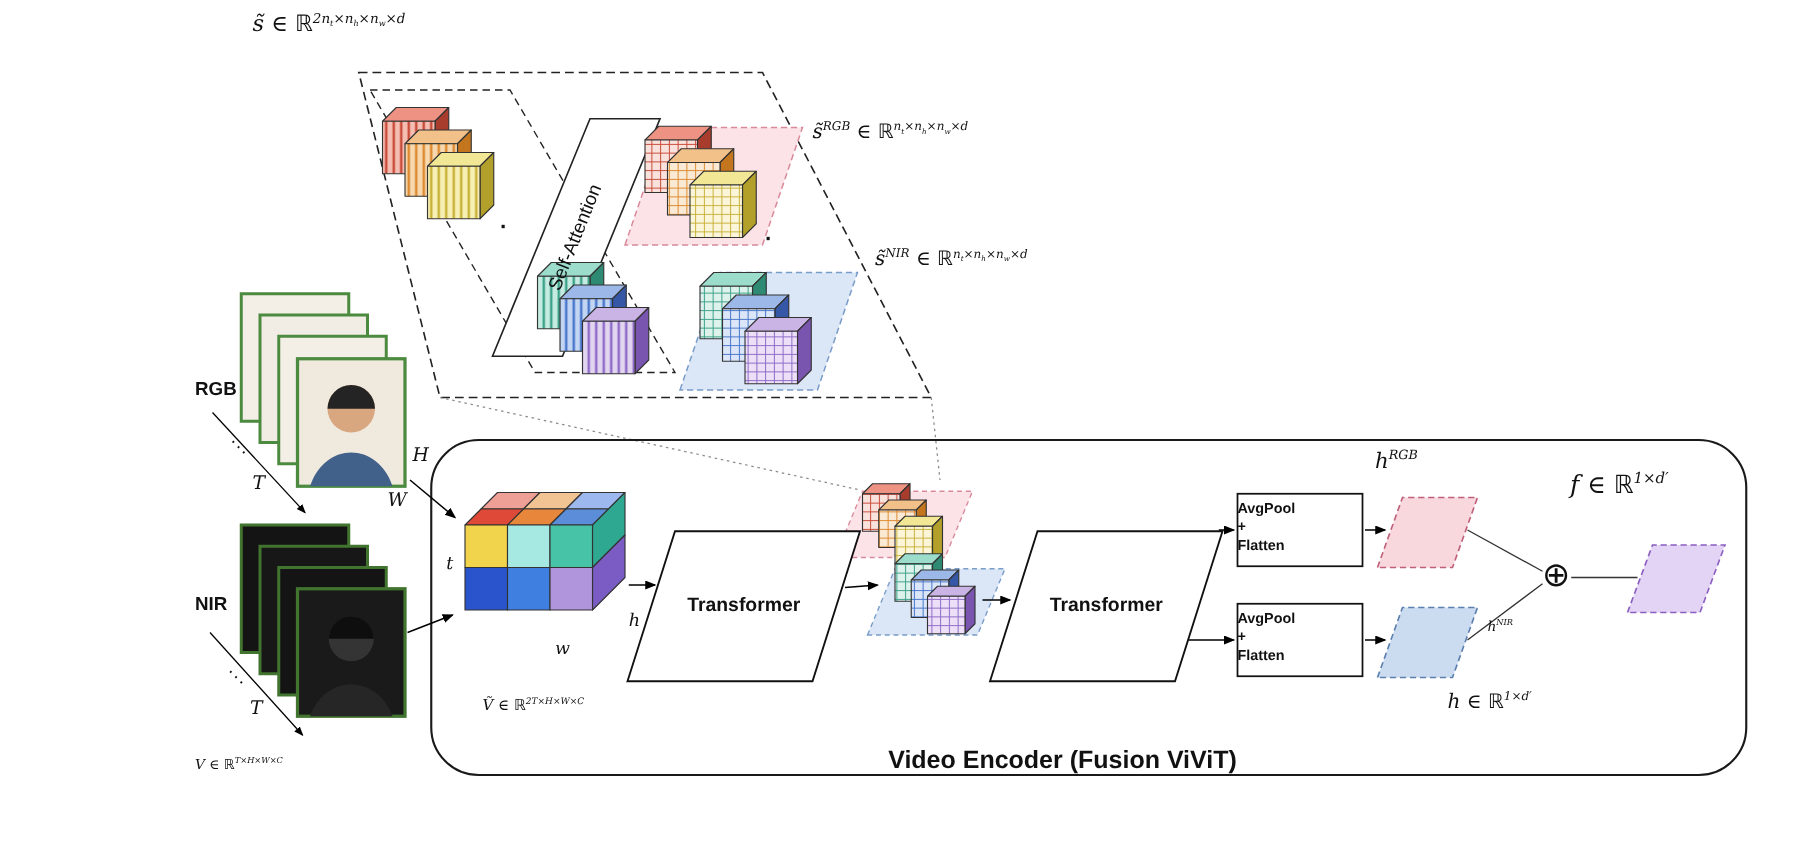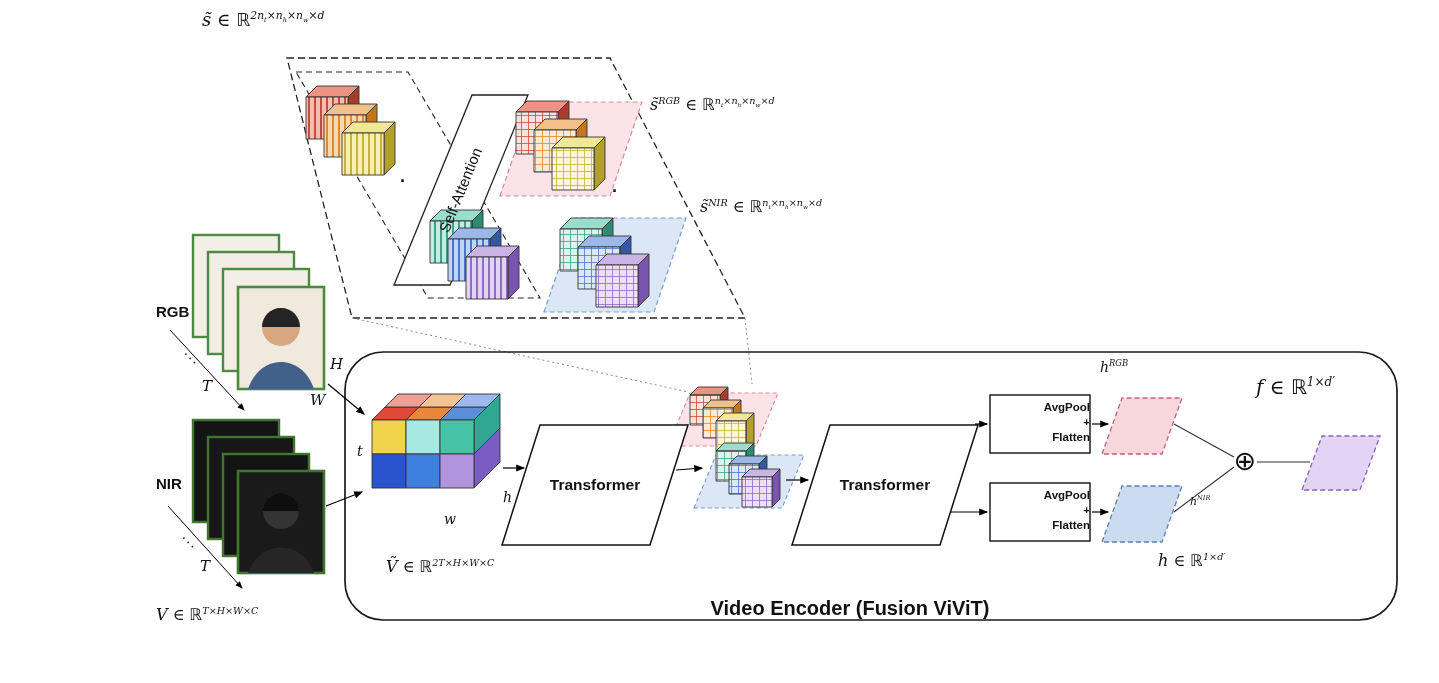--- a/index.html
+++ b/index.html
@@ -6,21 +6,21 @@
   .stage{position:relative;width:1439px;height:683px;background:#ffffff;overflow:hidden;
          font-family:"Liberation Sans",sans-serif;color:#111;border-radius:32px;}
   .layer-svg{position:absolute;left:0;top:0;}
   .lbl{position:absolute;white-space:nowrap;line-height:1.1;}
   .math{font-family:"DejaVu Serif","DejaVu Sans",serif;font-style:italic;}
   .math sup{font-size:0.6em;vertical-align:super;line-height:0;}
   .math sub{font-size:0.6em;vertical-align:sub;line-height:0;}
   .bold-sans{font-weight:bold;font-family:"Liberation Sans","DejaVu Sans",sans-serif;}
   .centered{text-align:center;}
   .rot{transform-origin:center center;}
-  .avgpool-box{position:absolute;width:100px;text-align:right;font-weight:bold;
+  .avgpool-box{position:absolute;width:100px;text-align:left;font-weight:bold;
                font-size:11.5px;line-height:1.3;}
 </style>
 </head>
 <body>
 
 <div class="stage">
 
   <svg class="layer-svg" width="1439" height="683" viewBox="0 0 1439 683">
     <defs>
       <marker id="arrow" markerWidth="9" markerHeight="8" refX="6.5" refY="3" orient="auto">
@@ -311,43 +311,43 @@
 
   <div class="lbl math" style="left:202px;top:378px;font-size:15px;">T</div>
   <div class="lbl math" style="left:200px;top:558px;font-size:15px;">T</div>
 
   <div class="lbl math" style="left:330px;top:356px;font-size:15px;">H</div>
   <div class="lbl math" style="left:310px;top:392px;font-size:15px;">W</div>
 
   <div class="lbl rot" style="left:182px;top:350px;font-size:15px;letter-spacing:1px;transform:rotate(45deg);">···</div>
   <div class="lbl rot" style="left:180px;top:534px;font-size:15px;letter-spacing:1px;transform:rotate(45deg);">···</div>
 
-  <div class="lbl math" style="left:156px;top:606px;font-size:16px;">V ∈ ℝ<sup>T×H×W×C</sup></div>
-
-  <div class="lbl math" style="left:386px;top:558px;font-size:16px;text-align:right;">Ṽ ∈ ℝ<sup>2T×H×W×C</sup></div>
+  <div class="lbl math" style="left:156px;top:606px;font-size:11px;">V ∈ ℝ<sup>T×H×W×C</sup></div>
+
+  <div class="lbl math" style="left:386px;top:558px;font-size:12px;text-align:right;">Ṽ ∈ ℝ<sup>2T×H×W×C</sup></div>
 
   <div class="lbl math" style="left:357px;top:444px;font-size:14px;">t</div>
   <div class="lbl math" style="left:503px;top:490px;font-size:14px;">h</div>
   <div class="lbl math" style="left:444px;top:512px;font-size:14px;">w</div>
 
   <div class="lbl bold-sans centered" style="left:515px;top:476px;width:160px;font-size:15.5px;">Transformer</div>
   <div class="lbl bold-sans centered" style="left:805px;top:476px;width:160px;font-size:15.5px;">Transformer</div>
 
   <div class="avgpool-box" style="left:990px;top:400px;">
     <div>AvgPool</div>
     <div>+</div>
     <div>Flatten</div>
   </div>
   <div class="avgpool-box" style="left:990px;top:488px;">
     <div>AvgPool</div>
     <div>+</div>
     <div>Flatten</div>
   </div>
 
-  <div class="lbl math" style="left:1100px;top:360px;font-size:14px;">h<sup>RGB</sup></div>
+  <div class="lbl math" style="left:1100px;top:360px;font-size:17px;">h<sup>RGB</sup></div>
   <div class="lbl math" style="left:1190px;top:496px;font-size:11px;">h<sup>NIR</sup></div>
   <div class="lbl math" style="left:1118px;top:552px;font-size:16px;margin-left:40px;">h ∈ ℝ<sup>1×d′</sup></div>
   <div class="lbl math" style="left:1256px;top:376px;font-size:20px;">f ∈ ℝ<sup>1×d′</sup></div>
 
   <div class="lbl centered" style="left:1230px;top:446px;width:30px;height:30px;font-size:27px;line-height:30px;font-family:'DejaVu Sans',sans-serif;">⊕</div>
 
   <div class="lbl bold-sans centered" style="left:650px;top:597px;width:400px;font-size:20px;">Video Encoder (Fusion ViViT)</div>
 </div>
 
 </body></html>

